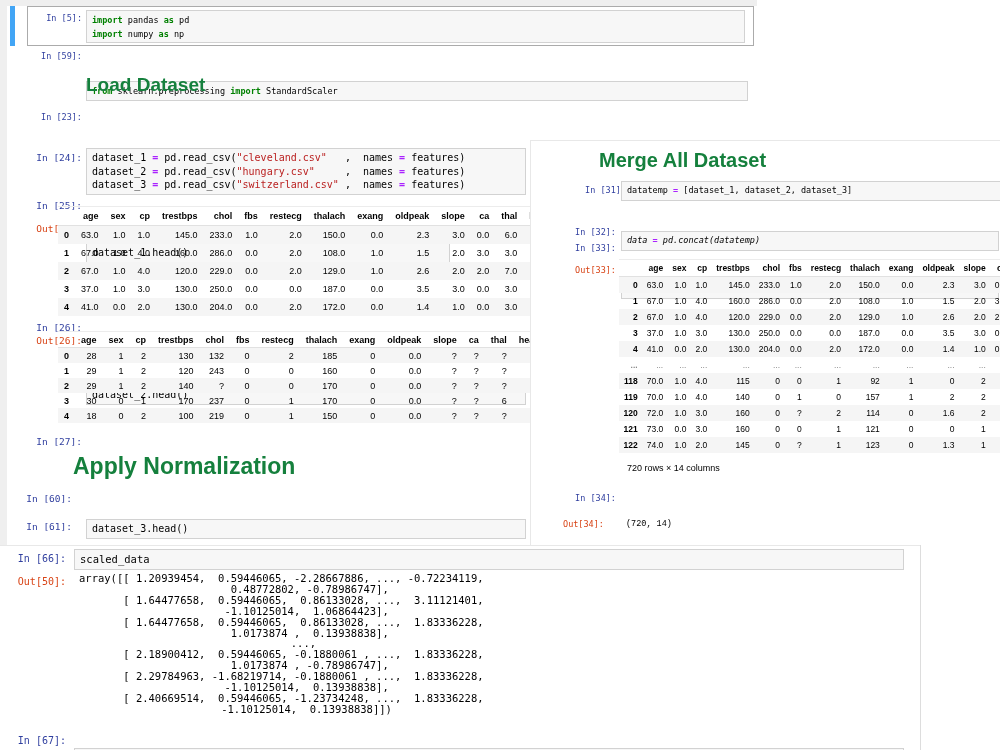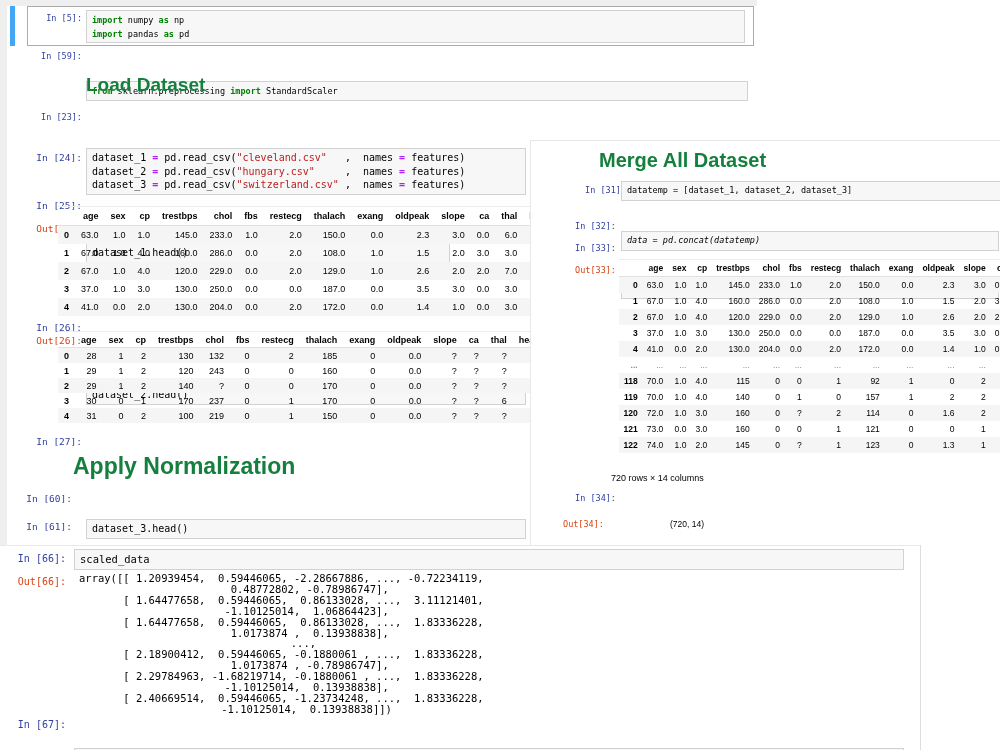--- a/index.html
+++ b/index.html
@@ -39,42 +39,42 @@
   table.df th, table.df td { text-align:right; vertical-align:middle; white-space:nowrap; }
   table.df thead th { font-weight:bold; border-top:1px solid #ececec; border-bottom:1px solid #e1e1e1; }
   table.df tbody tr:nth-child(odd) { background:#f5f5f5; }
   table.df tbody th { font-weight:bold; }
   table.df .dots { color:#8a8a8a; }
   .df-big th, .df-big td { padding:4px 6px; font-size:9px; }
   .df-mid th, .df-mid td { padding:2.5px 6px; font-size:9px; }
   .df-sml th, .df-sml td { padding:3px 4.5px; font-size:8.5px; }
 
   pre.out-text { font-family:"DejaVu Sans Mono", monospace; font-size:10.5px; line-height:10.9px; color:#000;text-align:center; }
-  .out-value { font-family:Liberation Sans, sans-serif; font-size:9.5px; color:#000;margin-left:44px; }
+  .out-value { font-family:Liberation Mono, monospace; font-size:9.5px; color:#000; }
 
   
   .gray-strip { background:#efefef; }
   .sel-outline { border:1px solid #ababab; }
   .sel-bar { background:#42a5f5; }
   .hscroll { position:absolute; left:5px; right:16px; bottom:3px; height:7px; background:#ececec; }
   .harrow { position:absolute; right:4px; bottom:2px; font-size:8px; line-height:8px; color:#4a4a4a; }
   .tbl-footer { font-size:9px; color:#000; }
 </style>
 </head>
 <body>
 
 <div class="panel panel-top" style="left:0;top:0;width:1000px;height:142px;">
   <div class="abs gray-strip" style="left:0;top:0;width:757px;height:6px;"></div>
   <div class="abs gray-strip" style="left:0;top:6px;width:7px;height:136px;"></div>
 
   <div class="abs sel-bar" style="left:10px;top:6px;width:5px;height:40px;"></div>
   <div class="abs sel-outline" style="left:27px;top:6px;width:727px;height:40px;"></div>
 
   <div class="abs prompt in" style="left:12px;top:13px;width:70px;">In [5]:</div>
-  <div class="abs code-area" style="left:86px;top:10px;width:659px;height:33px;"><div class="code-line"><span class="tk-kw">import</span><span class="tk-pl"> numpy </span><span class="tk-kw">as</span><span class="tk-pl"> np</span></div><div class="code-line"><span class="tk-kw">import</span><span class="tk-pl"> pandas </span><span class="tk-kw">as</span><span class="tk-pl"> pd</span></div></div>
+  <div class="abs code-area" style="left:86px;top:10px;width:659px;height:33px;"><div class="code-line"><span class="tk-kw">import</span><span class="tk-pl"> pandas </span><span class="tk-kw">as</span><span class="tk-pl"> pd</span></div><div class="code-line"><span class="tk-kw">import</span><span class="tk-pl"> numpy </span><span class="tk-kw">as</span><span class="tk-pl"> np</span></div></div>
 
   <div class="abs prompt in" style="left:12px;top:51px;width:70px;">In [59]:</div>
   <div class="abs code-area" style="left:86px;top:48px;width:662px;height:20px;"><div class="code-line"><span class="tk-kw">from</span><span class="tk-pl"> sklearn.preprocessing </span><span class="tk-kw">import</span><span class="tk-pl"> StandardScaler</span></div></div>
 
   <h2 class="abs nb-heading" style="left:86px;top:74px;font-size:19px;">Load Dataset</h2>
 
   <div class="abs prompt in" style="left:12px;top:112px;width:70px;">In [23]:</div>
   <div class="abs code-area" style="left:86px;top:106px;width:631px;height:31px;">
     
     <div class="hscroll">
@@ -294,21 +294,21 @@
             <td>170</td>
             <td>0</td>
             <td>0.0</td>
             <td>?</td>
             <td>?</td>
             <td>6</td>
             <td>0</td>
           </tr>
           <tr>
             <th>4</th>
-            <td>31</td>
+            <td>18</td>
             <td>0</td>
             <td>2</td>
             <td>100</td>
             <td>219</td>
             <td>0</td>
             <td>1</td>
             <td>150</td>
             <td>0</td>
             <td>0.0</td>
             <td>?</td>
@@ -331,21 +331,21 @@
   <div class="abs prompt in" style="left:10px;top:379px;width:62px;">In [61]:</div>
   <div class="abs code-area" style="left:77px;top:375px;width:449px;height:21px;"><div class="code-line"><span class="tk-pl">scaled_data </span><span class="tk-op">=</span><span class="tk-pl"> scaler.fit_transform(data)</span></div></div>
 </div>
 
 <div class="panel panel-right" style="left:530px;top:140px;width:470px;height:415px;border-left:1px solid #e8e8e8;border-top:1px solid #e8e8e8;">
   <h2 class="abs nb-heading" style="left:68px;top:8px;font-size:20px;">Merge All Dataset</h2>
 
   <div class="abs prompt in" style="left:30px;top:44px;width:65px;">In [31]:</div>
   <div class="abs code-area" style="left:90px;top:40px;width:384px;height:20px;"><div class="code-line"><span class="tk-pl">datatemp </span><span class="tk-op">=</span><span class="tk-pl"> [dataset_1, dataset_2, dataset_3]</span></div></div>
 
-  <div class="abs prompt in" style="left:20px;top:80px;width:65px;">In [32]:</div>
+  <div class="abs prompt in" style="left:20px;top:86px;width:65px;">In [32]:</div>
   <div class="abs code-area" style="left:90px;top:70px;width:378px;height:20px;font-style:italic;"><div class="code-line"><span class="tk-pl">data </span><span class="tk-op">=</span><span class="tk-pl"> pd.concat(datatemp)</span></div></div>
 
   <div class="abs prompt in" style="left:20px;top:102px;width:65px;">In [33]:</div>
   <div class="abs code-area" style="left:90px;top:98px;width:378px;height:20px;"><div class="code-line"><span class="tk-pl">data</span></div></div>
 
   <div class="abs prompt out" style="left:20px;top:124px;width:65px;">Out[33]:</div>
   <div class="abs" style="left:88px;top:118px;">
       <table class="df df-sml">
         <thead>
           <tr>
@@ -526,46 +526,46 @@
             <td>1</td>
             <td>123</td>
             <td>0</td>
             <td>1.3</td>
             <td>1</td>
             <td>?</td>
           </tr>
         </tbody>
       </table>
     </div>
-  <div class="abs tbl-footer" style="left:80px;top:322px;margin-top:10px;">720 rows × 14 columns</div>
+  <div class="abs tbl-footer" style="left:96px;top:322px;">720 rows × 14 columns</div>
 
   <div class="abs prompt in" style="left:20px;top:352px;width:65px;">In [34]:</div>
   <div class="abs code-area" style="left:90px;top:348px;width:378px;height:20px;"><div class="code-line"><span class="tk-pl">data.shape</span></div></div>
 
   <div class="abs prompt out" style="left:20px;top:378px;width:65px;text-align:center;">Out[34]:</div>
   <div class="abs out-value" style="left:95px;top:378px;font-size:8.5px;">(720, 14)</div>
 </div>
 
 <div class="panel panel-bottom" style="left:0;top:545px;width:1000px;height:205px;">
   <div class="abs" style="left:0;top:0;width:921px;height:1px;background:#e8e8e8;"></div>
   <div class="abs" style="left:920px;top:0;width:1px;height:205px;background:#dddddd;"></div>
 
   <div class="abs prompt in" style="left:0;top:8px;width:66px;">In [66]:</div>
   <div class="abs code-area" style="left:74px;top:4px;width:830px;height:21px;"><div class="code-line"><span class="tk-pl">scaled_data</span></div></div>
 
-  <div class="abs prompt out" style="left:0;top:31px;width:66px;">Out[66]:</div>
+  <div class="abs prompt out" style="left:0;top:31px;width:66px;">Out[50]:</div>
   <pre class="abs out-text" style="left:79px;top:28px;">array([[ 1.20939454,  0.59446065, -2.28667886, ..., -0.72234119,
          0.48772802, -0.78986747],
        [ 1.64477658,  0.59446065,  0.86133028, ...,  3.11121401,
         -1.10125014,  1.06864423],
        [ 1.64477658,  0.59446065,  0.86133028, ...,  1.83336228,
          1.0173874 ,  0.13938838],
        ...,
        [ 2.18900412,  0.59446065, -0.1880061 , ...,  1.83336228,
          1.0173874 , -0.78986747],
        [ 2.29784963, -1.68219714, -0.1880061 , ...,  1.83336228,
         -1.10125014,  0.13938838],
        [ 2.40669514,  0.59446065, -1.23734248, ...,  1.83336228,
         -1.10125014,  0.13938838]])</pre>
 
-  <div class="abs prompt in" style="left:0;top:174px;width:66px;">In [67]:</div>
+  <div class="abs prompt in" style="left:0;top:190px;width:66px;">In [67]:</div>
   <div class="abs code-area" style="left:74px;top:182px;width:830px;height:21px;"></div>
 </div>
 
 </body></html>

